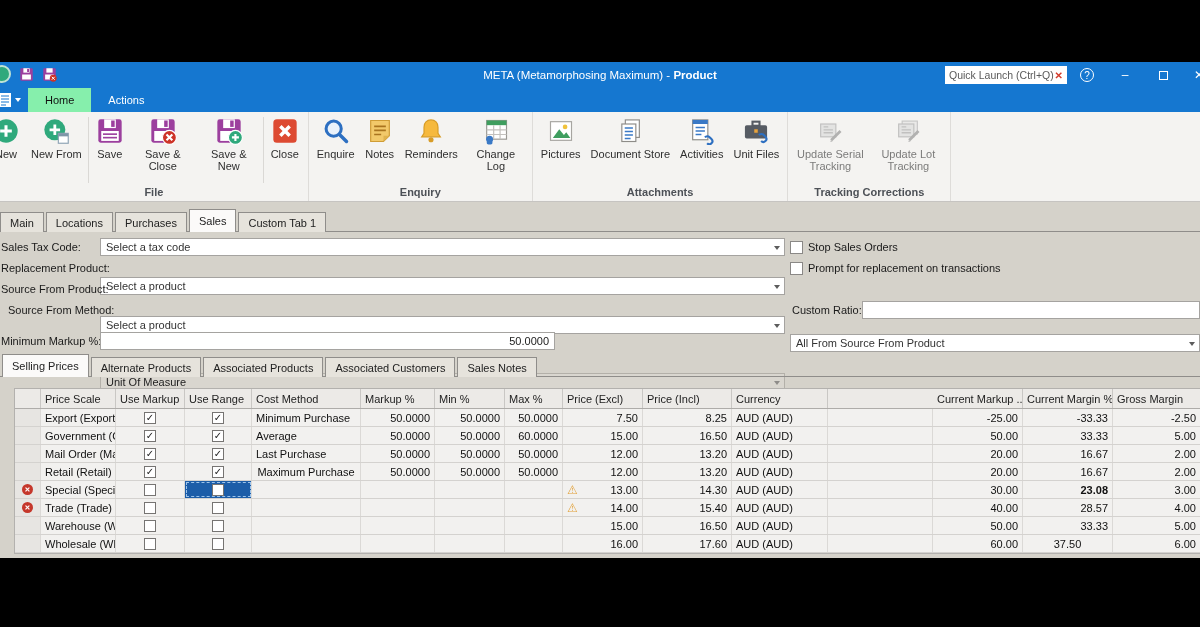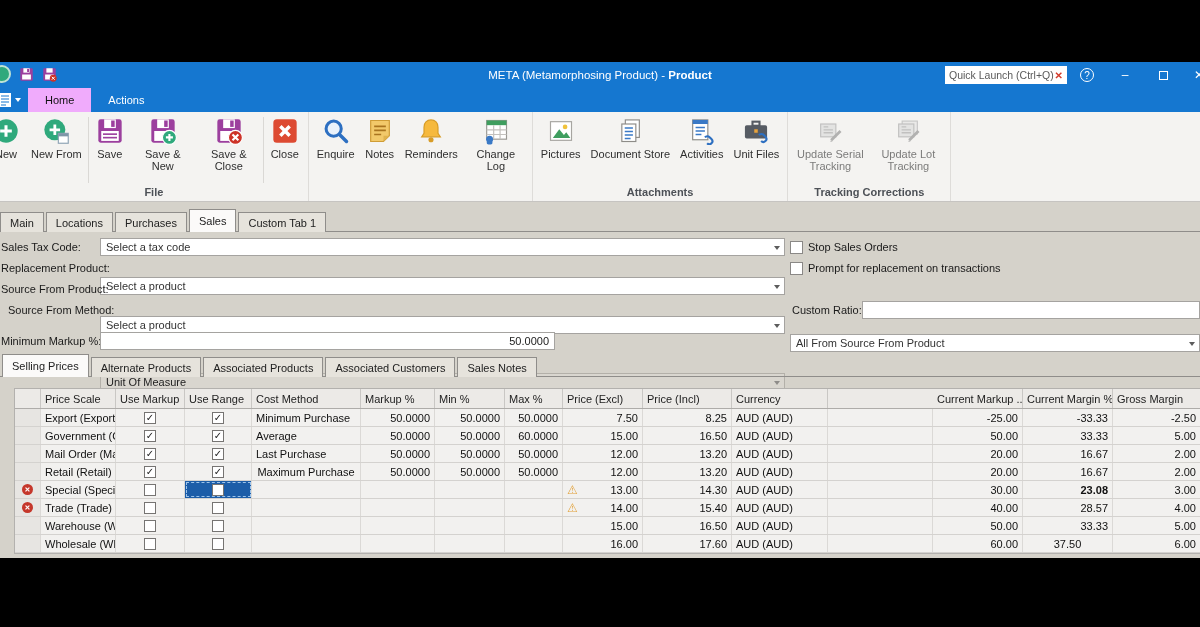--- a/index.html
+++ b/index.html
@@ -26,21 +26,21 @@
   .btnmax{left:1152px;}
   .btnmax .maxsq{width:9px;height:9px;border:1px solid #fff;}
   .btnclose{left:1188px;}
   
   .tabrow{position:absolute;top:26px;left:0;right:0;height:24px;background:#1577d0;display:flex;align-items:flex-end;}
   .filebtn{position:absolute;left:-2px;top:4px;display:flex;align-items:center;color:#fff;}
   .filebtn svg{width:14px;height:16px;}
   .caret{width:0;height:0;border-left:3px solid transparent;border-right:3px solid transparent;border-top:4px solid #fff;margin-left:3px;}
   .rtab{height:24px;padding:0 17px;display:flex;align-items:center;color:#fff;font-size:11px;}
   .rtab.first{margin-left:28px;}
-  .rtab.active{background:#f0abfc;color:#111;}
+  .rtab.active{background:#86efac;color:#111;}
   
   .ribbon{position:absolute;top:50px;left:0;right:0;height:90px;background:#f4f3f1;
     border-bottom:1px solid #c6c4c1;display:flex;}
   .rgroup{display:flex;flex-direction:column;border-right:1px solid #dedcd9;}
   .rbtns{flex:1;display:flex;align-items:flex-start;padding:3px 3px 0 3px;}
   .rbtn{display:flex;flex-direction:column;align-items:center;padding:2px 5px;max-width:66px;min-width:40px;}
   .rbtn.cutleft{margin-left:-17px;}
   .ricon svg{width:28px;height:28px;display:block;}
   .rlbl{text-align:center;line-height:1.12;margin-top:3px;color:#2f2f2f;font-size:11px;}
   .rsep{width:1px;background:#dad8d5;align-self:stretch;margin:2px 1px;}
@@ -99,21 +99,21 @@
       <span class="miniicon">
         <svg viewBox="0 0 24 24">
             <rect x="2" y="2" width="20" height="20" rx="2" fill="#9c3f9e"></rect>
             <rect x="7" y="2" width="10" height="7" fill="#fff"></rect>
             <rect x="5" y="12" width="14" height="8" fill="#fff"></rect>
             <circle cx="18" cy="18" r="5.5" fill="#cd3327"></circle>
             <path d="M15.7 15.7l4.6 4.6M20.3 15.7l-4.6 4.6" stroke="#fff" stroke-width="1.6"></path>
           </svg>
       </span>
     </div>
-    <div class="title"><span>META (Metamorphosing Product) - </span><b>Product</b></div>
+    <div class="title"><span>META (Metamorphosing Maximum) - </span><b>Product</b></div>
     <div class="qbox">
       <span>Quick Launch (Ctrl+Q)</span>
       <span class="qx">✕</span>
     </div>
     <div class="wctl help">
         <span class="helpc">?</span>
       </div>
     <div class="wctl btnmin">–</div>
     <div class="wctl btnmax">
         <span class="maxsq"></span>
@@ -170,38 +170,38 @@
             </span>
           <span class="rlbl">Save</span>
         </div>
         <div class="rbtn">
           <span class="ricon">
               <svg viewBox="0 0 24 24">
                 <rect x="2" y="2" width="20" height="20" rx="2" fill="#9c3f9e"></rect>
                 <rect x="7" y="2" width="10" height="7.5" fill="#fff"></rect>
                 <rect x="13" y="3" width="3" height="5.5" fill="#9c3f9e"></rect>
                 <rect x="4.5" y="12" width="15" height="8.5" fill="#fff"></rect>
-                <circle cx="17.5" cy="17.5" r="6" fill="#2fa97c" stroke="#fff"></circle>
-                <path d="M17.5 14.5v6M14.5 17.5h6" stroke="#fff" stroke-width="1.8"></path>
-              </svg>
-            </span>
-          <span class="rlbl">Save &amp; New</span>
+                <circle cx="17.5" cy="17.5" r="6" fill="#cd3327" stroke="#fff"></circle>
+                <path d="M15 15l5 5M20 15l-5 5" stroke="#fff" stroke-width="1.8"></path>
+              </svg>
+            </span>
+          <span class="rlbl">Save &amp; Close</span>
         </div>
         <div class="rbtn">
           <span class="ricon">
               <svg viewBox="0 0 24 24">
                 <rect x="2" y="2" width="20" height="20" rx="2" fill="#9c3f9e"></rect>
                 <rect x="7" y="2" width="10" height="7.5" fill="#fff"></rect>
                 <rect x="13" y="3" width="3" height="5.5" fill="#9c3f9e"></rect>
                 <rect x="4.5" y="12" width="15" height="8.5" fill="#fff"></rect>
-                <circle cx="17.5" cy="17.5" r="6" fill="#cd3327" stroke="#fff"></circle>
-                <path d="M15 15l5 5M20 15l-5 5" stroke="#fff" stroke-width="1.8"></path>
-              </svg>
-            </span>
-          <span class="rlbl">Save &amp; Close</span>
+                <circle cx="17.5" cy="17.5" r="6" fill="#2fa97c" stroke="#fff"></circle>
+                <path d="M17.5 14.5v6M14.5 17.5h6" stroke="#fff" stroke-width="1.8"></path>
+              </svg>
+            </span>
+          <span class="rlbl">Save &amp; New</span>
         </div>
         <div class="rsep"></div>
         <div class="rbtn">
           <span class="ricon">
               <svg viewBox="0 0 24 24">
                 <rect x="2" y="2" width="20" height="20" rx="3" fill="#dd4a32"></rect>
                 <path d="M8 8l8 8M16 8l-8 8" stroke="#fff" stroke-width="3"></path>
               </svg>
             </span>
           <span class="rlbl">Close</span>
@@ -246,20 +246,21 @@
                 <rect x="4" y="3" width="17" height="16" fill="#fff" stroke="#9a9894"></rect>
                 <rect x="4" y="3" width="17" height="4" fill="#3f9e5f"></rect>
                 <path d="M4 11h17M4 15h17M10 7v12M15.5 7v12" stroke="#c3c1be" stroke-width="1"></path>
                 <circle cx="6.5" cy="19" r="3" fill="#3a79c6"></circle>
                 <rect x="4" y="20.5" width="5" height="3" rx="1.5" fill="#3a79c6"></rect>
               </svg>
             </span>
           <span class="rlbl">Change Log</span>
         </div>
       </div>
+      <div class="rglabel">Enquiry</div>
     </div>
 
     <div class="rgroup">
       <div class="rbtns">
         <div class="rbtn">
           <span class="ricon">
               <svg viewBox="0 0 24 24">
                 <rect x="3" y="4" width="18" height="16" fill="#fff" stroke="#a7a5a1"></rect>
                 <circle cx="15.5" cy="8.5" r="2" fill="#f0c23c"></circle>
                 <path d="M5 18l5.5-7.5 4 5 2-2.5 3.5 5z" fill="#3f9e5f"></path>

